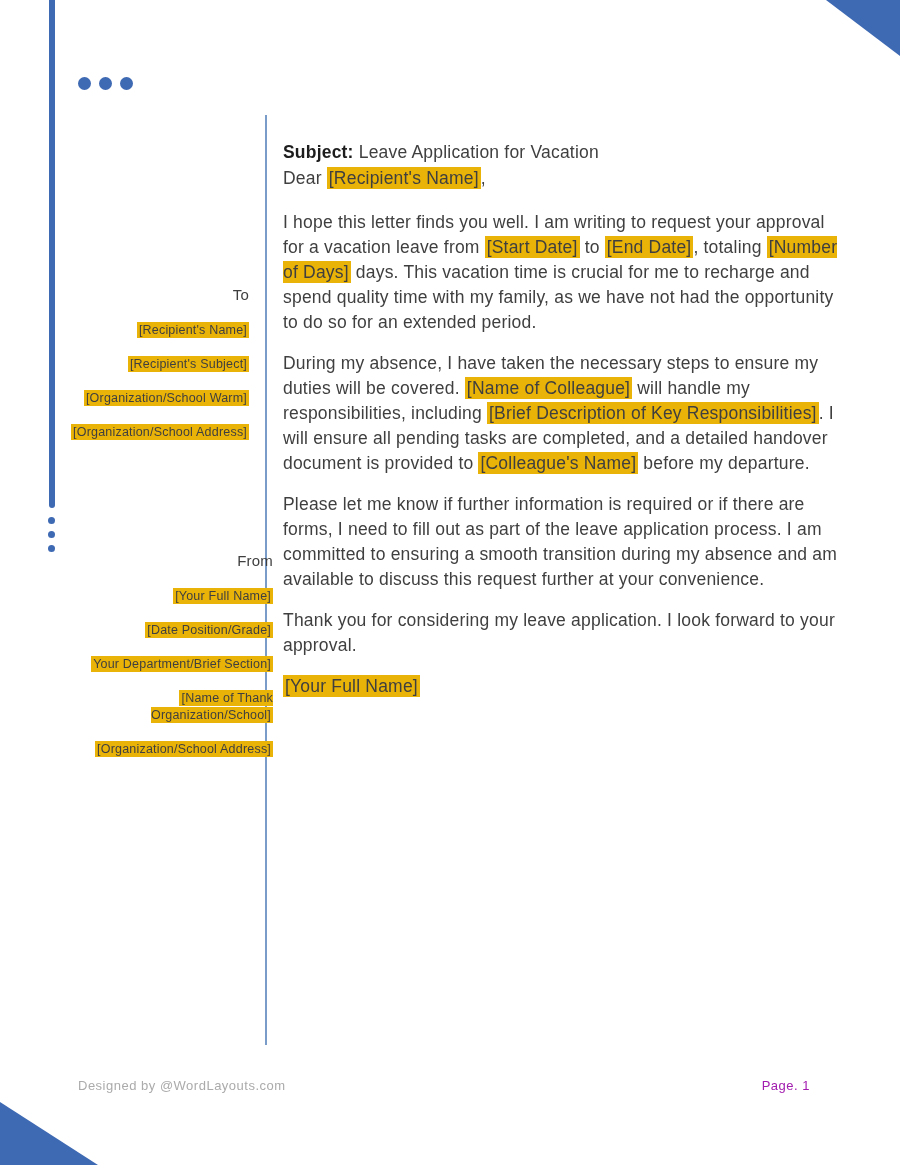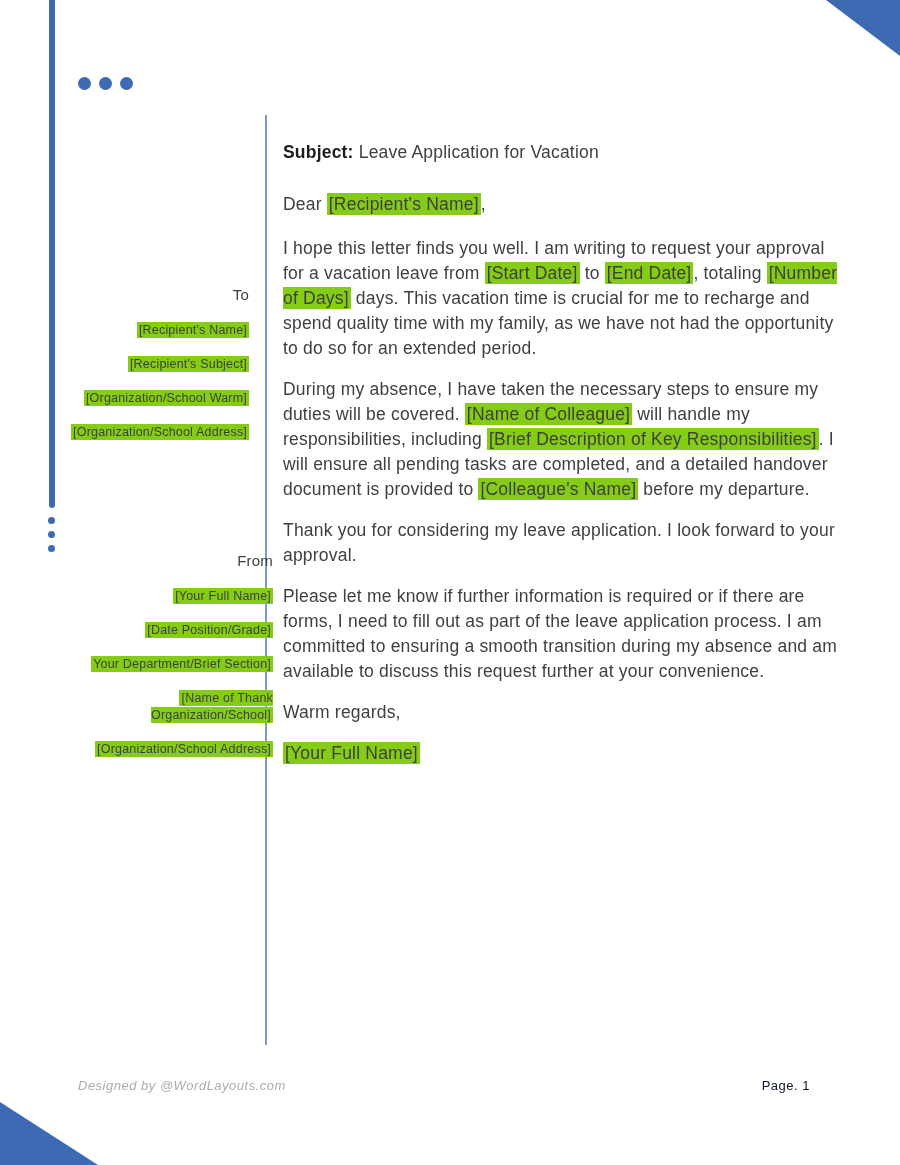--- a/index.html
+++ b/index.html
@@ -38,35 +38,35 @@
     width: 2px; height: 930px;
     background: #7A9CC9;
   }
 
   
   .addr-block { position: absolute; left: 36px; width: 213px; text-align: right; letter-spacing: 0.2px; }
   .addr-to   { top: 286px; }
   .addr-from { top: 552px; margin-left: 24px; }
   .addr-label { font-size: 15px; color: #3F3F3F; margin-bottom: 19px; }
   .addr-item { font-size: 12.5px; line-height: 17px; margin-bottom: 17px; color: #3F3F3F; }
-  .hl { background: #84cc16; padding: 1px 2px; }
+  .hl { background: #eab308; padding: 1px 2px; }
 
   
   .letter {
     position: absolute; left: 283px; top: 140px; width: 565px;
     font-size: 17.5px; line-height: 25px; letter-spacing: 0.2px;
   }
   .letter p { margin-bottom: 16px; }
-  .letter .subject { margin-bottom: 27px; }
+  .letter .subject { margin-bottom: 1px; }
   .letter .subject strong { color: #1d1d1d; font-weight: bold; }
   .letter .dear { margin-bottom: 19px; }
 
   
-  .footer-left  { position: absolute; left: 78px;  top: 1078px; font-size: 13px; letter-spacing: 0.5px; color: #ABABAB; font-style: italic; }
-  .footer-right { position: absolute; right: 90px; top: 1078px; font-size: 13px; letter-spacing: 0.5px; color: #0f172a; }
+  .footer-left  { position: absolute; left: 78px;  top: 1078px; font-size: 13px; letter-spacing: 0.5px; color: #ABABAB; }
+  .footer-right { position: absolute; right: 90px; top: 1078px; font-size: 13px; letter-spacing: 0.5px; color: #a21caf; }
 </style>
 </head>
 <body>
 
 <div class="accent-bar"></div>
 <div class="top-dots">
   <span class="dot"></span>
   <span class="dot"></span>
   <span class="dot"></span>
 </div>
@@ -94,20 +94,19 @@
   <div class="addr-item"><span class="hl">Your Department/Brief Section]</span></div>
   <div class="addr-item"><span class="hl">[Name of Thank Organization/School]</span></div>
   <div class="addr-item"><span class="hl">[Organization/School Address]</span></div>
 </div>
 
 <div class="letter">
   <p class="subject"><strong>Subject:</strong><span> Leave Application for Vacation</span></p>
   <p class="dear"><span>Dear </span><span class="hl">[Recipient's Name]</span><span>,</span></p>
   <p><span>I hope this letter finds you well. I am writing to request your approval for a vacation leave from </span><span class="hl">[Start Date]</span><span> to </span><span class="hl">[End Date]</span><span>, totaling </span><span class="hl">[Number of Days]</span><span> days. This vacation time is crucial for me to recharge and spend quality time with my family, as we have not had the opportunity to do so for an extended period.</span></p>
   <p><span>During my absence, I have taken the necessary steps to ensure my duties will be covered. </span><span class="hl">[Name of Colleague]</span><span> will handle my responsibilities, including </span><span class="hl">[Brief Description of Key Responsibilities]</span><span>. I will ensure all pending tasks are completed, and a detailed handover document is provided to </span><span class="hl">[Colleague's Name]</span><span> before my departure.</span></p>
+  <p><span>Please let me know if further information is required or if there are forms, I need to fill out as part of the leave application process. I am committed to ensuring a smooth transition during my absence and am available to discuss this request further at your convenience.</span></p>
   <p><span>Thank you for considering my leave application. I look forward to your approval.</span></p>
-  <p><span>Please let me know if further information is required or if there are forms, I need to fill out as part of the leave application process. I am committed to ensuring a smooth transition during my absence and am available to discuss this request further at your convenience.</span></p>
-  <p>Warm regards,</p>
   <p><span class="hl">[Your Full Name]</span></p>
 </div>
 
 <div class="footer-left">Designed by @WordLayouts.com</div>
 <div class="footer-right">Page. 1</div>
 
 </body></html>

